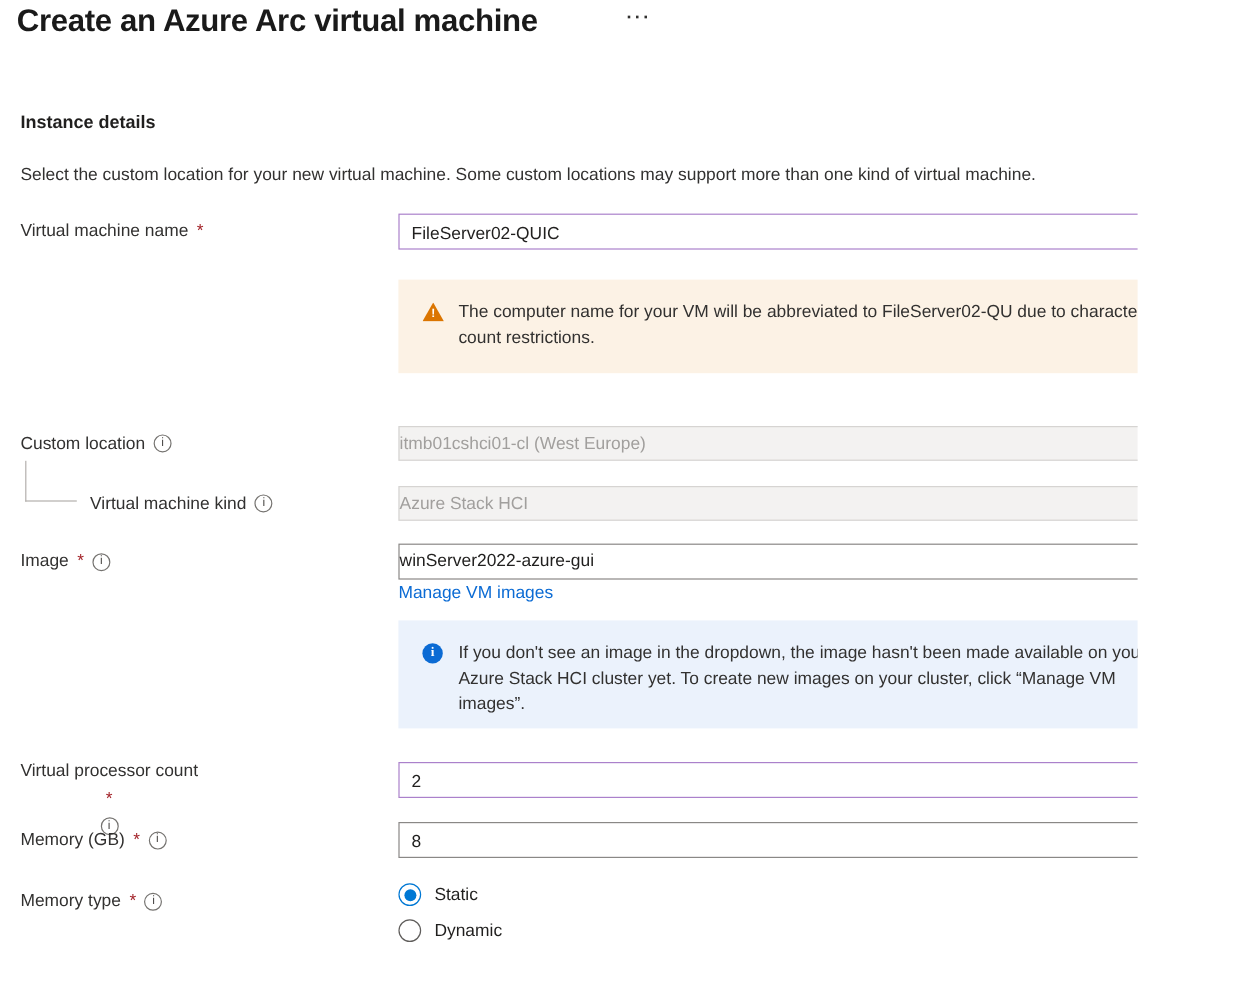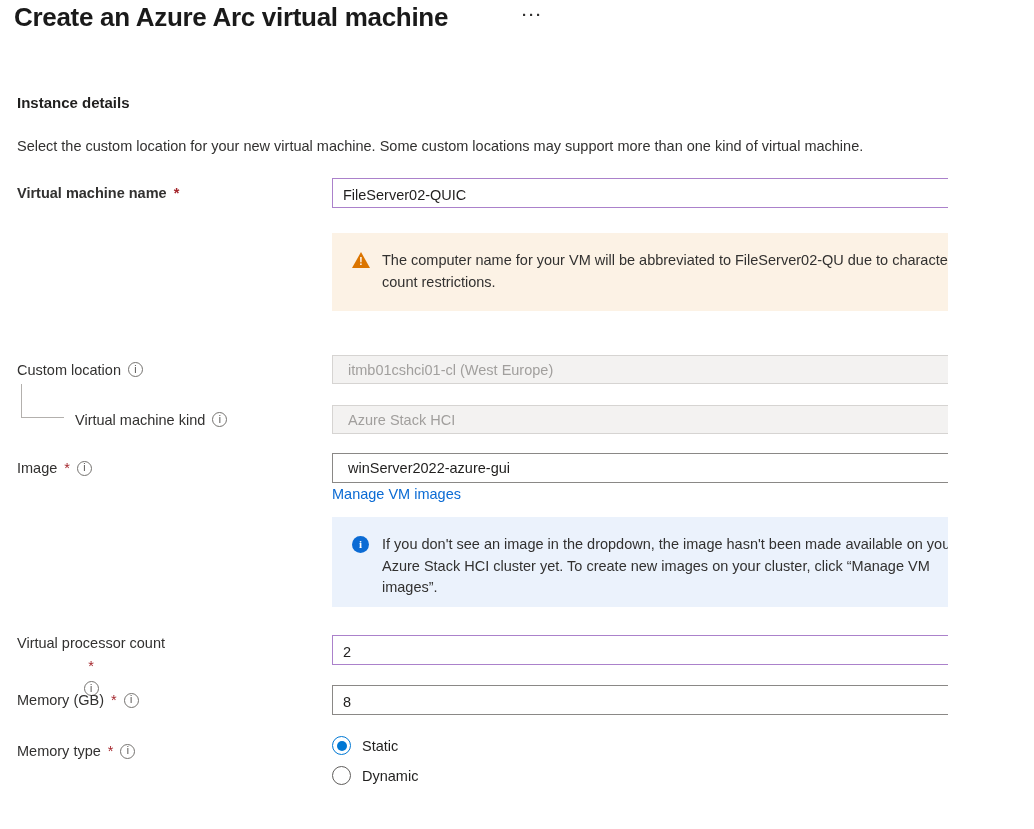--- a/index.html
+++ b/index.html
@@ -22,21 +22,21 @@
     display:inline-flex; align-items:center; justify-content:center;
     font-size:10px; line-height:1; color:#494745; flex:0 0 auto; }
 
   .control { position:absolute; left:315px; top:0; width:650px; }
   .text-input { width:650px; height:30px; border:1px solid #8a8886; background:#fff;
     padding:4px 34px 0 10px; font-size:14.5px; color:#201f1e; font-family:"Liberation Sans", sans-serif; outline:none; }
   .text-input.edited { border:1px solid #ab81cb; }
   .check-icon { position:absolute; right:12px; top:6px; color:#5db300; font-size:15px; font-weight:700; }
 
   .dropdown { display:flex; align-items:center; justify-content:space-between;
-    width:650px; height:29px; border:1px solid #8a8886; background:#fff; padding:0 15px;
+    width:650px; height:29px; border:1px solid #8a8886; background:#fff; padding:0 0;
     font-size:14.5px; color:#201f1e; cursor:pointer; }
   .dropdown.disabled { background:#f3f2f1; border-color:#d6d4d2; color:#a19f9d; cursor:default; }
   .chevron { display:inline-flex; flex:0 0 auto; color:#494745; }
   .dropdown.disabled .chevron { color:#a19f9d; }
 
   .connector { position:absolute; left:21px; top:384px; width:43px; height:34px;
     border-left:1px solid #b3b0ad; border-bottom:1px solid #b3b0ad; }
 
   .banner { position:absolute; left:332px; width:650px; padding:17px 24px 0 50px;
     font-size:14.5px; line-height:21.5px; color:#323130; }
@@ -56,21 +56,21 @@
 
   .radio-group { position:absolute; left:332px; top:735px;text-align:right; }
   .radio-row { display:flex; align-items:center; gap:11px; height:21px; margin-bottom:9px; cursor:pointer; }
   .radio-outer { width:19px; height:19px; border-radius:50%; border:1px solid #605e5c;
     background:#fff; display:flex; align-items:center; justify-content:center; flex:0 0 auto; }
   .radio-outer.selected { border:1.5px solid #0078d4; }
   .radio-dot { width:10px; height:10px; border-radius:50%; background:#0078d4; }
   .radio-label { font-size:14.5px; color:#201f1e; }
 
   
-  .row-vm-name   { top:178px; } .row-vm-name .field-label { height:30px;font-weight:bold; }
+  .row-vm-name   { top:178px; } .row-vm-name .field-label { height:30px; }
   .row-custom-location { top:355px; } .row-custom-location .field-label { height:29px; }
   .row-vm-kind   { top:405px; } .row-vm-kind .field-label { height:29px; left:58px; }
   .row-image     { top:453px; } .row-image .field-label { height:30px; }
   .row-vcpu      { top:635px; } .row-vcpu .field-label { height:30px;flex-direction:column; }
   .row-memory    { top:685px; } .row-memory .field-label { height:30px; }
   .row-memory-type { top:741px; } .row-memory-type .field-label { height:20px; }
 </style>
 </head>
 <body>
 

